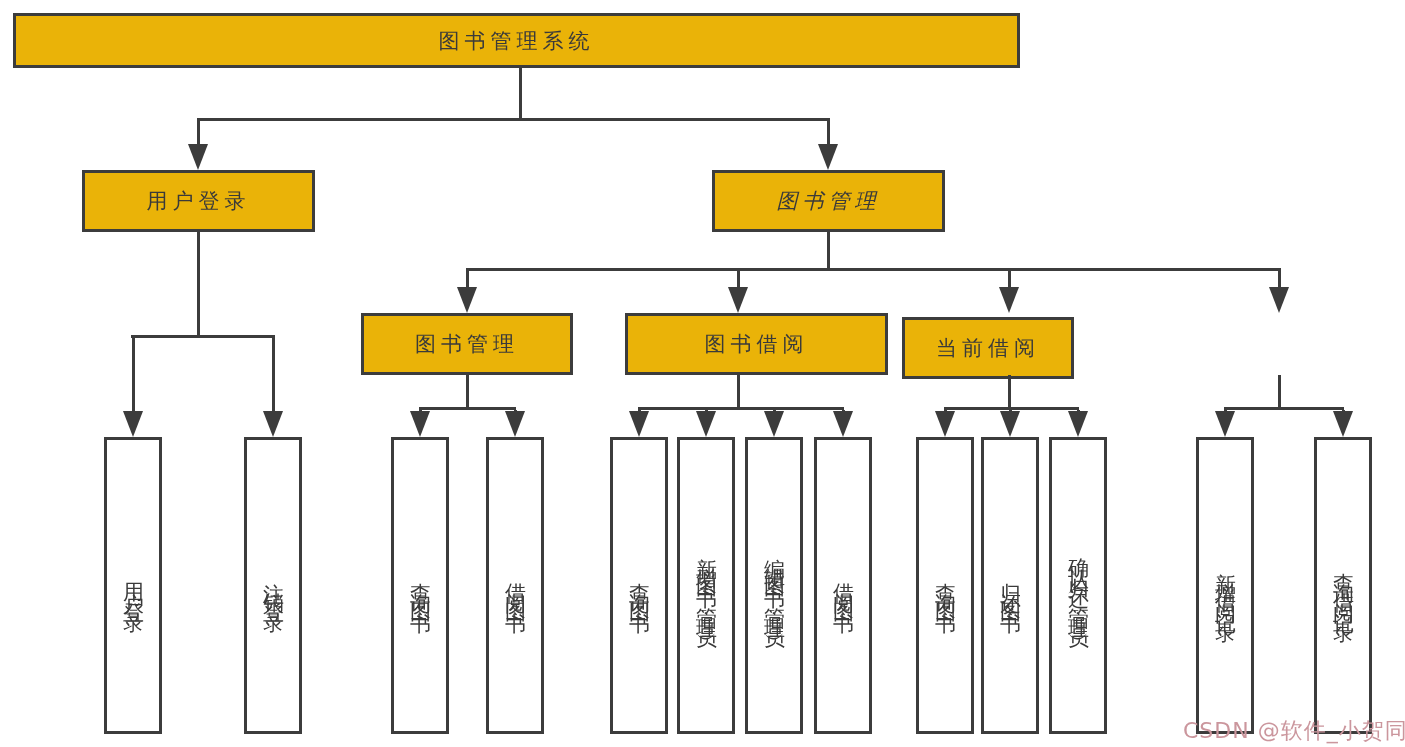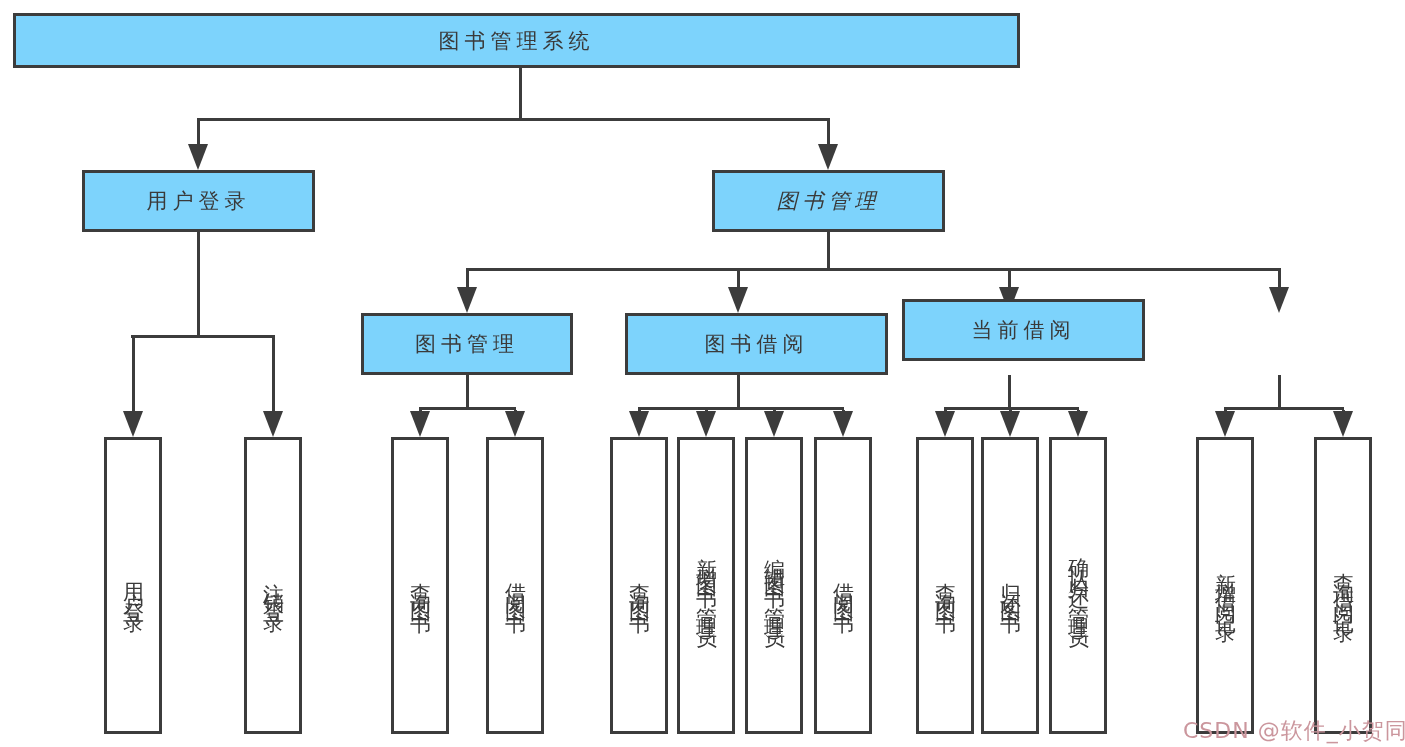--- a/index.html
+++ b/index.html
@@ -7,21 +7,21 @@
     position:relative;
     width:1405px;height:747px;
     background:#ffffff;
     font-family:"DejaVu Sans","Liberation Sans",sans-serif;
     overflow:hidden;
   }
   .box{
     position:absolute;
     box-sizing:border-box;
     border:3px solid #3c3c3c;
-    background:#7dd3fc;
+    background:#eab308;
     display:flex;align-items:center;justify-content:center;
     font-size:21px;letter-spacing:5px;color:#3a3a3a;
     white-space:nowrap;
   }
   .leaf{
     position:absolute;
     box-sizing:border-box;
     border:3px solid #3c3c3c;
     background:#ffffff;
     top:437px;width:58px;height:297px;
@@ -85,21 +85,21 @@
   <div class="ar" style="left:999px;top:287px;"></div>
   <div class="ln" style="left:1278px;top:271px;width:3px;height:18px;"></div>
   <div class="ar" style="left:1269px;top:287px;"></div>
 
   <div class="box" style="left:361px;top:313px;width:212px;height:62px;">
     <span>图书管理</span>
   </div>
   <div class="box" style="left:625px;top:313px;width:263px;height:62px;">
     <span>图书借阅</span>
   </div>
-  <div class="box" style="left:902px;top:299px;width:243px;height:62px;">
+  <div class="box" style="left:902px;top:317px;width:172px;height:62px;">
     <span>当前借阅</span>
   </div>
 
   <div class="ln" style="left:466px;top:375px;width:3px;height:32px;"></div>
   <div class="ln" style="left:419px;top:407px;width:97px;height:3px;"></div>
   <div class="ln" style="left:419px;top:410px;width:3px;height:6px;"></div>
   <div class="ar" style="left:410px;top:411px;"></div>
   <div class="ln" style="left:514px;top:410px;width:3px;height:6px;"></div>
   <div class="ar" style="left:505px;top:411px;"></div>
 

